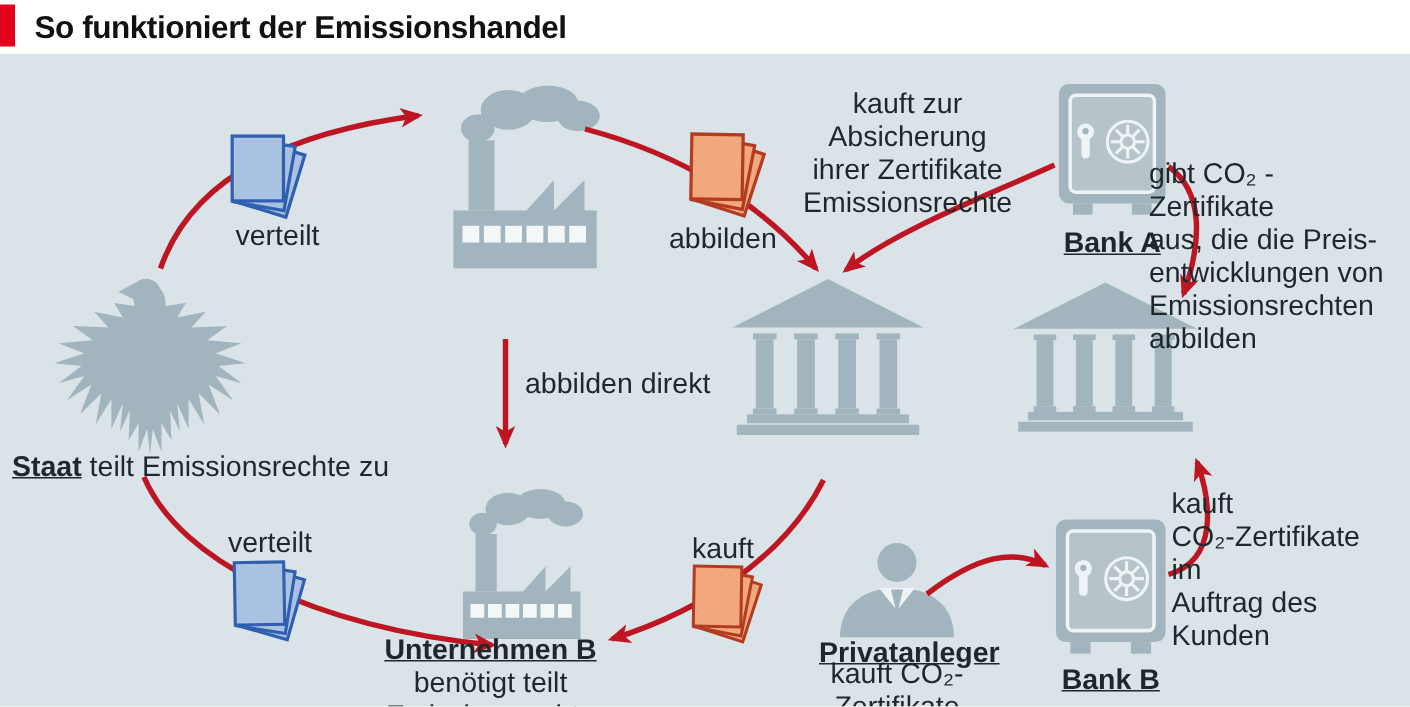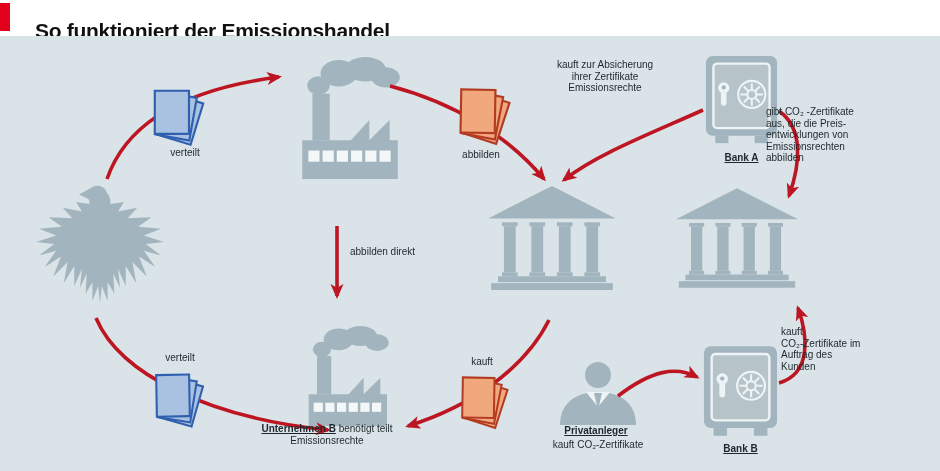--- a/index.html
+++ b/index.html
@@ -1,32 +1,32 @@
 <!DOCTYPE html>
 <html><head>
 <meta charset="utf-8">
 <style>
   html,body{margin:0;padding:0;background:#fff;}
   .stage{position:relative;width:940px;height:471px;overflow:hidden;
          font-family:"Liberation Sans",sans-serif;color:#1e272c;background:#fff;}
   
   .titlebar{position:absolute;left:0;top:0;width:940px;height:36px;background:#ffffff;}
   .red-sq{position:absolute;left:0;top:3px;width:10px;height:28px;background:#e2001a;}
-  .title{position:absolute;left:19px;top:3px;margin:16px;font-size:21px;font-weight:700;
+  .title{position:absolute;left:19px;top:3px;margin:4px;font-size:21px;font-weight:700;
          letter-spacing:-0.3px;color:#111;font-family:"Liberation Sans",sans-serif;}
   
   .canvas{position:absolute;left:0;top:36px;width:940px;height:435px;background:#d9e3e8;
           border-bottom:1px solid #b7c4ca;}
   .icon{position:absolute;z-index:10;}
   .arrows{position:absolute;left:0;top:0;z-index:20;pointer-events:none;}
   .cert{position:absolute;z-index:30;}
   .cert-blue rect{fill:#a9c2e2;stroke:#2f5fae;stroke-width:2.4;}
   .cert-orange rect{fill:#f1a87c;stroke:#b23b22;stroke-width:2.4;}
   .gray{fill:#a2b4bd;}
-  .label{position:absolute;z-index:40;font-size:10px;line-height:1.16;color:#1e272c;}
+  .label{position:absolute;z-index:40;font-size:19px;line-height:1.16;color:#1e272c;}
   .center{text-align:center;}
   .rightal{}
   .pre{white-space:pre-line;}
   .b{font-weight:700;text-decoration:underline;}
 </style>
 </head>
 <body>
 
 <div class="stage">
 
@@ -199,20 +199,21 @@
     <rect x="15" y="10" width="38" height="48" transform="rotate(14 34 34)"></rect>
     <rect x="10" y="7" width="38" height="48" transform="rotate(7 29 31)"></rect>
     <rect x="5" y="3" width="38" height="48" transform="rotate(-3 24 27)"></rect>
   </svg>
   <svg class="cert cert-orange" style="left:458px;top:375px;transform:rotate(4deg)" width="50" height="56" viewBox="0 0 60 66">
     <rect x="15" y="10" width="38" height="48" transform="rotate(14 34 34)"></rect>
     <rect x="10" y="7" width="38" height="48" transform="rotate(7 29 31)"></rect>
     <rect x="5" y="3" width="38" height="48" transform="rotate(-3 24 27)"></rect>
   </svg>
 
+  <div class="label" style="left:8px;top:301px;white-space:nowrap"><span class="b">Staat</span><span> teilt Emissionsrechte zu</span></div>
 
   <div class="label center" style="left:150px;top:147px;width:70px">verteilt</div>
   <div class="label center" style="left:145px;top:352px;width:70px">verteilt</div>
   <div class="label center" style="left:446px;top:149px;width:70px">abbilden</div>
   <div class="label center" style="left:452px;top:356px;width:60px">kauft</div>
   <div class="label" style="left:350px;top:246px;white-space:nowrap">abbilden direkt</div>
 
 
   <div class="label center" style="left:227px;top:423px;width:200px"><span class="b">Unternehmen B</span><span> benötigt teilt Emissionsrechte</span></div>
 

